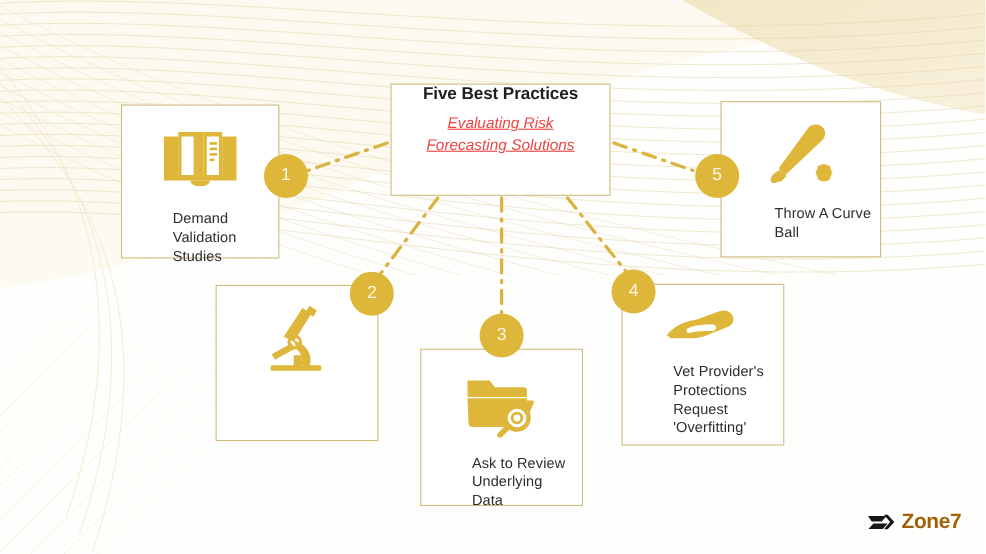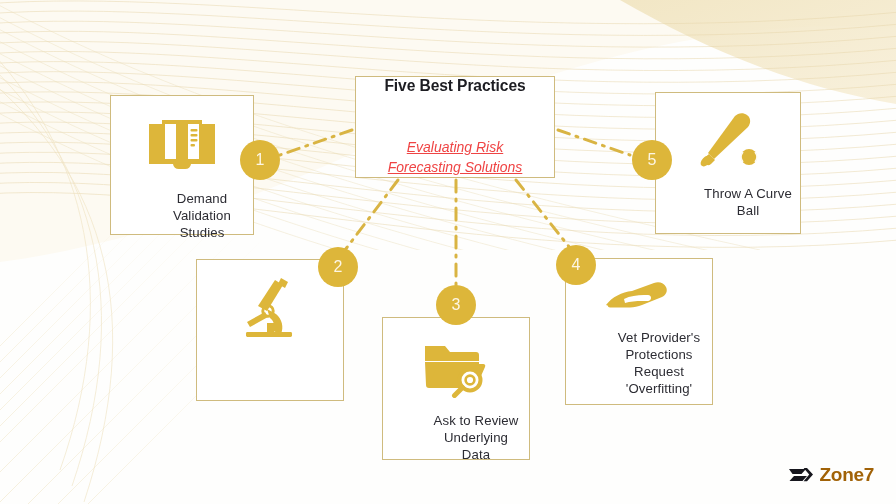--- a/index.html
+++ b/index.html
@@ -50,21 +50,21 @@
     align-items: center;
     justify-content: flex-start;
   }
   .card .icon-wrap {
     display: flex;
     align-items: center;
     justify-content: center;
     width: 100%;
   }
   .card .card-label {
-    text-align: center;
+    text-align: left;
     color: #2c2c33;
     font-size: 13.2px;
     line-height: 17px;
     letter-spacing: 0.1px;
     white-space: pre-line;
     padding: 0 6px;
     margin-left: 40px;
   }
 
   
@@ -89,21 +89,21 @@
     left: 355px;
     top: 76px;
     width: 200px;
     height: 102px;
     box-sizing: border-box;
     border: 1px solid #cfbb7e;
     background: #ffffff;
     display: flex;
     flex-direction: column;
     align-items: center;
-    justify-content: space-between;
+    justify-content: flex-start;
     z-index: 5;
   }
   #center-title {
     font-weight: bold;
     font-size: 15.6px;
     color: #1d1d22;
     letter-spacing: -0.1px;
     margin-bottom: 6px;
   }
   #center-subtitle {

